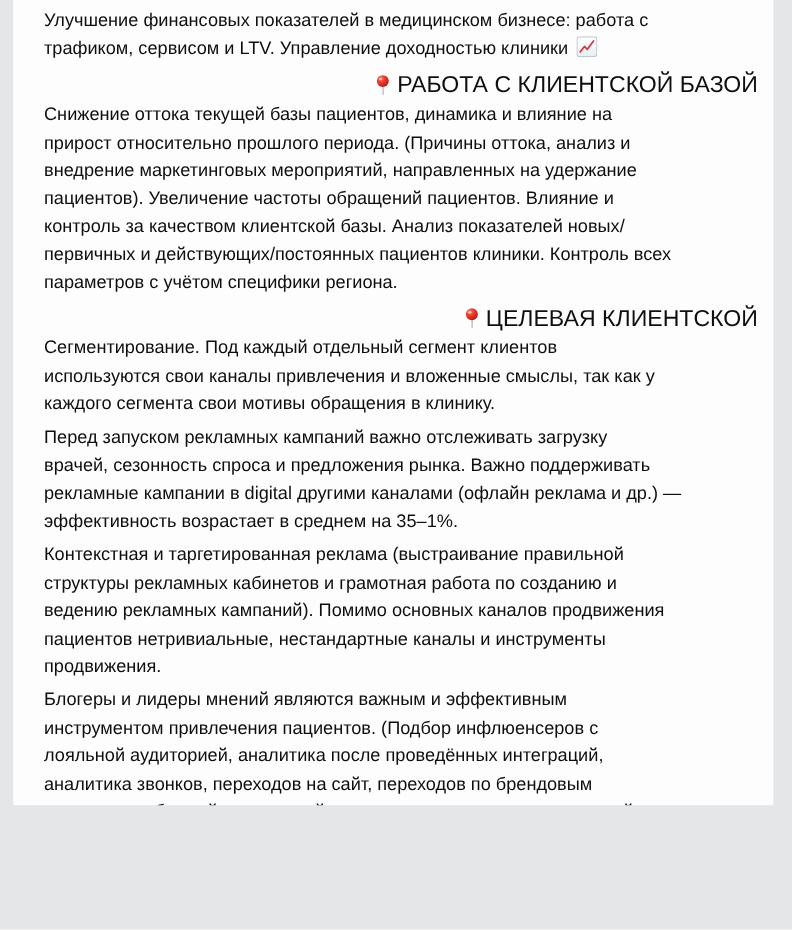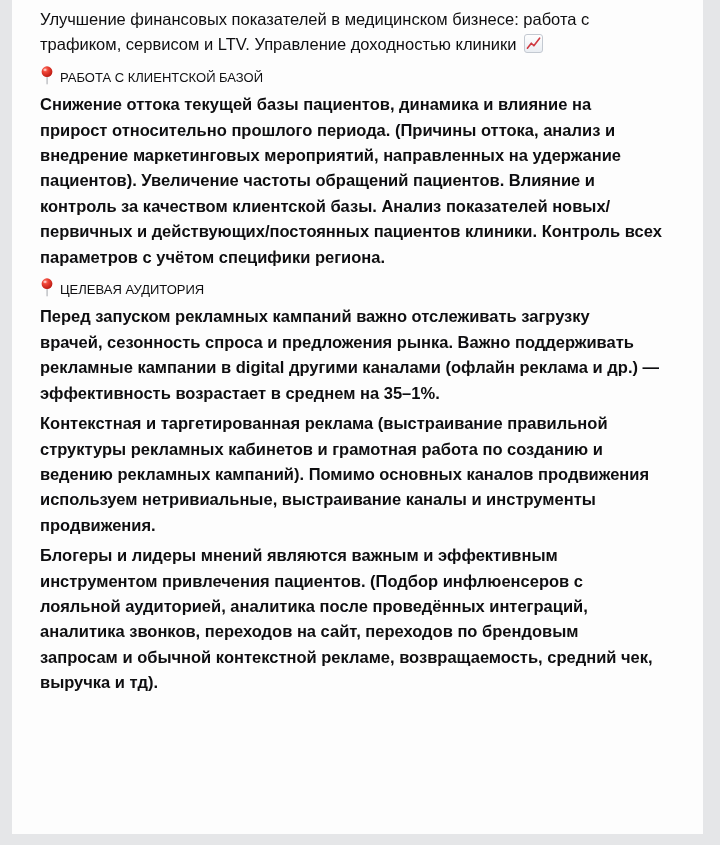--- a/index.html
+++ b/index.html
@@ -9,39 +9,40 @@
     font-family: "Liberation Sans", "DejaVu Sans", sans-serif;
     color: #0e0e10;
     position: relative;
     overflow: hidden;
   }
   .card {
     position: absolute;
     left: 12px;
     top: 0;
     width: 691px;
-    height: 834px;
+    height: 732px;
     background: #fdfdfd;
     padding: 7px 14px 0 28px;
     overflow: hidden;
   }
   .title, .para {
     font-size: 16.5px;
     line-height: 25.4px;
     white-space: pre-line;
   }
   .title { margin: 0 0 0 0; }
   .heading {
-    font-size: 13px;
+    font-size: 21px;
     line-height: 25.4px;
     margin-top: 7px;
     margin-bottom: 2px;
     white-space: nowrap;
+    text-align: right;
   }
-  .para { margin-bottom: 5px; font-weight: bold; }
+  .para { margin-bottom: 5px; }
   .pin-icon {
     display: inline-block;
     vertical-align: -4px;
     margin-right: 6px;
   }
   .chart-icon {
     display: inline-block;
     vertical-align: -3px;
     margin-left: 3px;
   }
@@ -87,30 +88,33 @@
 внедрение маркетинговых мероприятий, направленных на удержание
 пациентов). Увеличение частоты обращений пациентов. Влияние и
 контроль за качеством клиентской базы. Анализ показателей новых/
 первичных и действующих/постоянных пациентов клиники. Контроль всех
 параметров с учётом специфики региона.</p>
 
   <div class="heading"><svg class="pin-icon" width="14" height="20" viewBox="0 0 14 20">
         <rect x="6.2" y="8.5" width="1.6" height="10" rx="0.8" fill="url(#pinNeedle)"></rect>
         <circle cx="7" cy="5.7" r="5.4" fill="url(#pinBall)"></circle>
         <ellipse cx="5" cy="3.9" rx="1.6" ry="1.1" fill="#ffffff" opacity="0.55"></ellipse>
-      </svg><span>ЦЕЛЕВАЯ АУДИТОРИЯ</span></div>
+      </svg><span>ЦЕЛЕВАЯ КЛИЕНТСКОЙ</span></div>
+  <p class="para">Сегментирование. Под каждый отдельный сегмент клиентов
+используются свои каналы привлечения и вложенные смыслы, так как у
+каждого сегмента свои мотивы обращения в клинику.</p>
 
   <p class="para">Перед запуском рекламных кампаний важно отслеживать загрузку
 врачей, сезонность спроса и предложения рынка. Важно поддерживать
 рекламные кампании в digital другими каналами (офлайн реклама и др.) —
 эффективность возрастает в среднем на 35–1%.</p>
   <p class="para">Контекстная и таргетированная реклама (выстраивание правильной
 структуры рекламных кабинетов и грамотная работа по созданию и
 ведению рекламных кампаний). Помимо основных каналов продвижения
-используем нетривиальные, выстраивание каналы и инструменты
+пациентов нетривиальные, нестандартные каналы и инструменты
 продвижения.</p>
 
   <p class="para">Блогеры и лидеры мнений являются важным и эффективным
 инструментом привлечения пациентов. (Подбор инфлюенсеров с
 лояльной аудиторией, аналитика после проведённых интеграций,
 аналитика звонков, переходов на сайт, переходов по брендовым
 запросам и обычной контекстной рекламе, возвращаемость, средний чек,
 выручка и тд).</p>
 
 </div>

